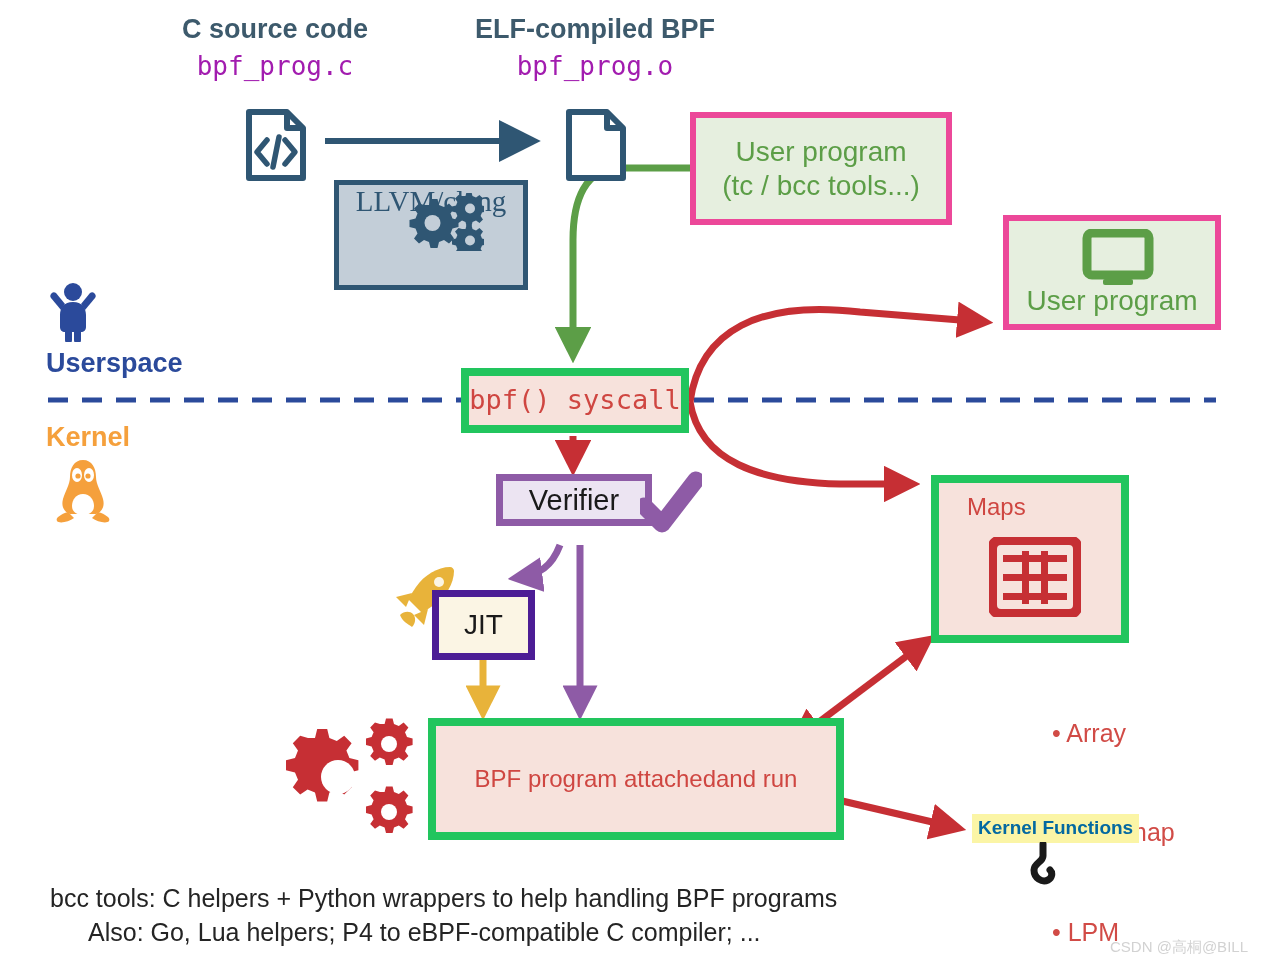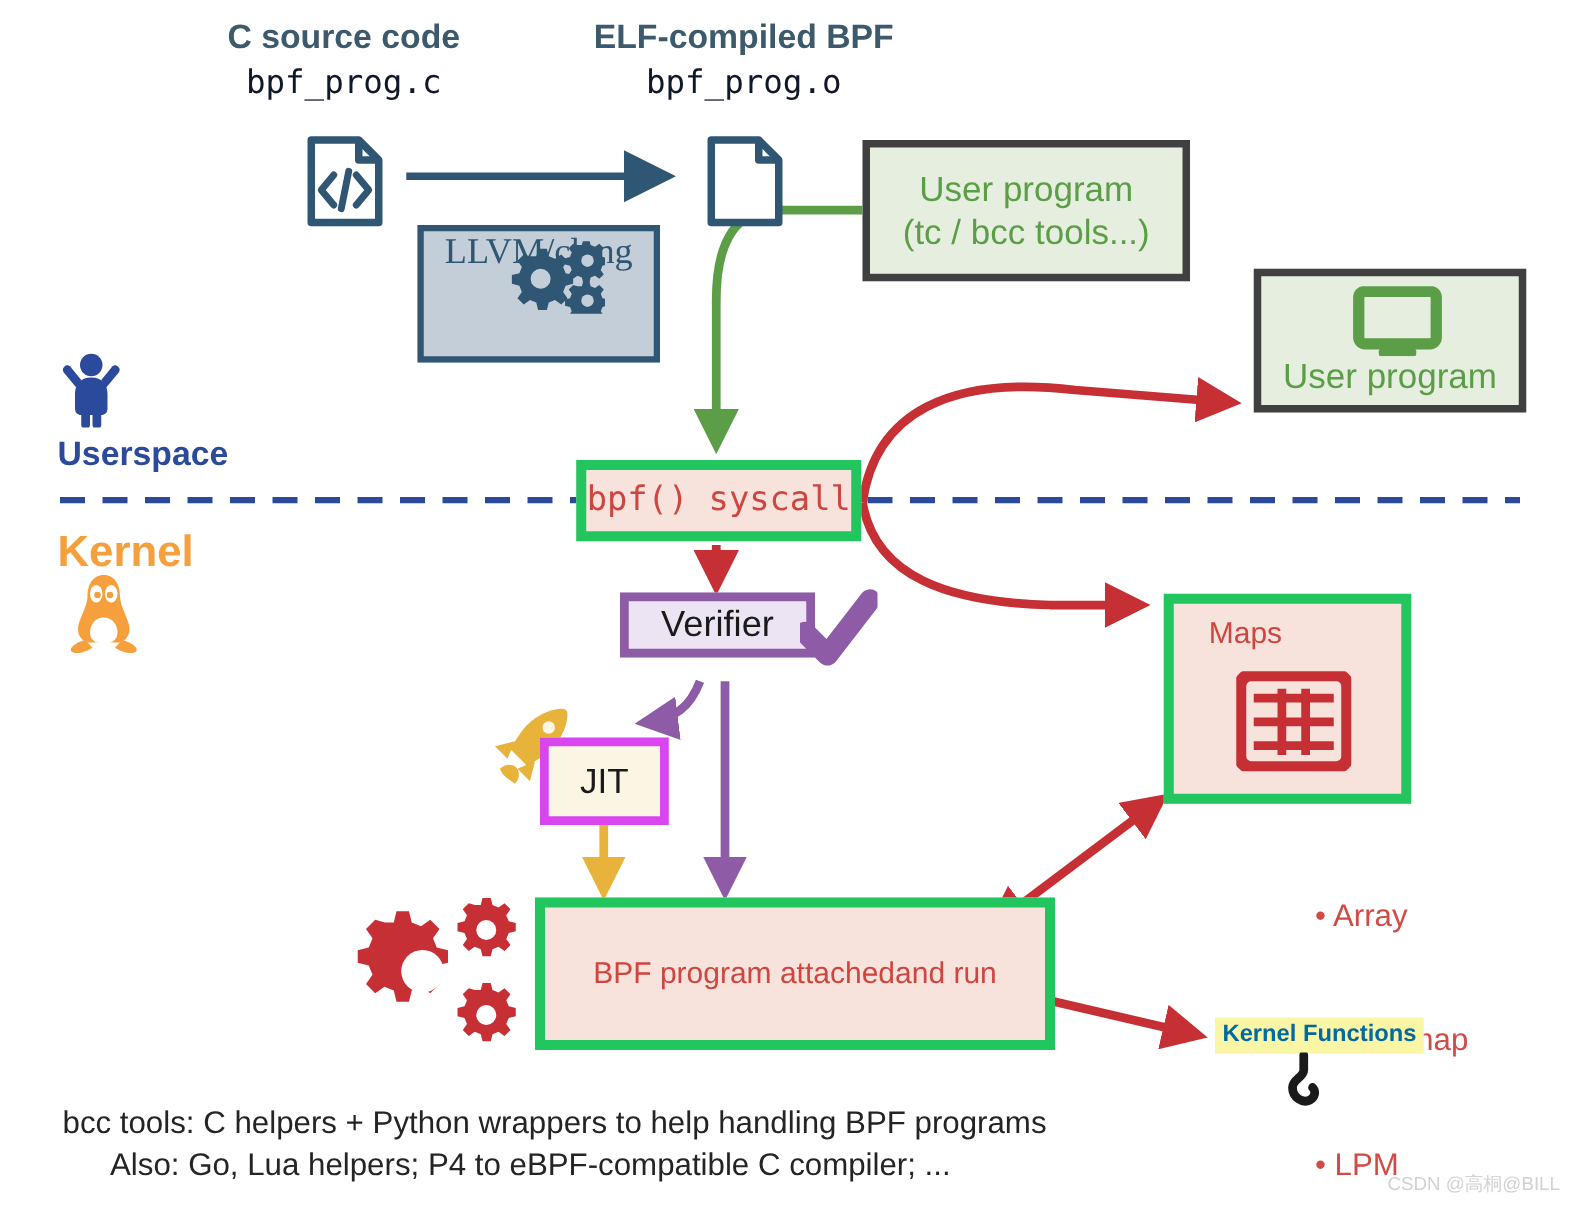--- a/index.html
+++ b/index.html
@@ -35,21 +35,21 @@
 
   
   .cap-title {
     color: #3d5a6c;
     font-size: 27px;
     font-weight: 600;
     text-align: center;
     line-height: 1.15;
   }
   .cap-mono {
-    color: #0f172a;
+    color: #a21caf;
     font-family: "DejaVu Sans Mono", monospace;
     font-size: 26px;
     text-align: center;
     line-height: 1.15;
   }
 
   
   .box-llvm {
     border: 5px solid #2f5673;
     background: #c3ced8;
@@ -60,21 +60,21 @@
     font-family: Liberation Serif, serif;
   }
   .box-llvm .txt {
     color: #2f5673;
     font-size: 29px;
     padding-bottom: 6px;
   }
 
   
   .box-green {
-    border: 6px solid #404040;
+    border: 6px solid #ec4899;
     background: #e6efdf;
     display: flex;
     flex-direction: column;
     align-items: center;
     justify-content: center;
   }
   .box-green .txt {
     color: #5c9e47;
     font-size: 28px;
     text-align: center;
@@ -108,40 +108,40 @@
     align-items: center;
     justify-content: center;
   }
   .box-verifier .txt {
     color: #1a1a1a;
     font-size: 29px;
   }
 
   
   .box-jit {
-    border: 7px solid #d946ef;
+    border: 7px solid #4c1d95;
     background: #fbf5e4;
     display: flex;
     align-items: center;
     justify-content: center;
   }
   .box-jit .txt {
     color: #1a1a1a;
     font-size: 28px;
   }
 
   
   .lbl-userspace {
     color: #2b4a9b;
     font-size: 27px;
     font-weight: 700;
   }
   .lbl-kernel {
     color: #f5a03c;
-    font-size: 35px;
+    font-size: 27px;
     font-weight: 600;
   }
 
   
   .maps-list {
     color: #d14b46;
     font-size: 25px;
     line-height: 1.33;
   }
   .maps-list div { white-space: pre; }

